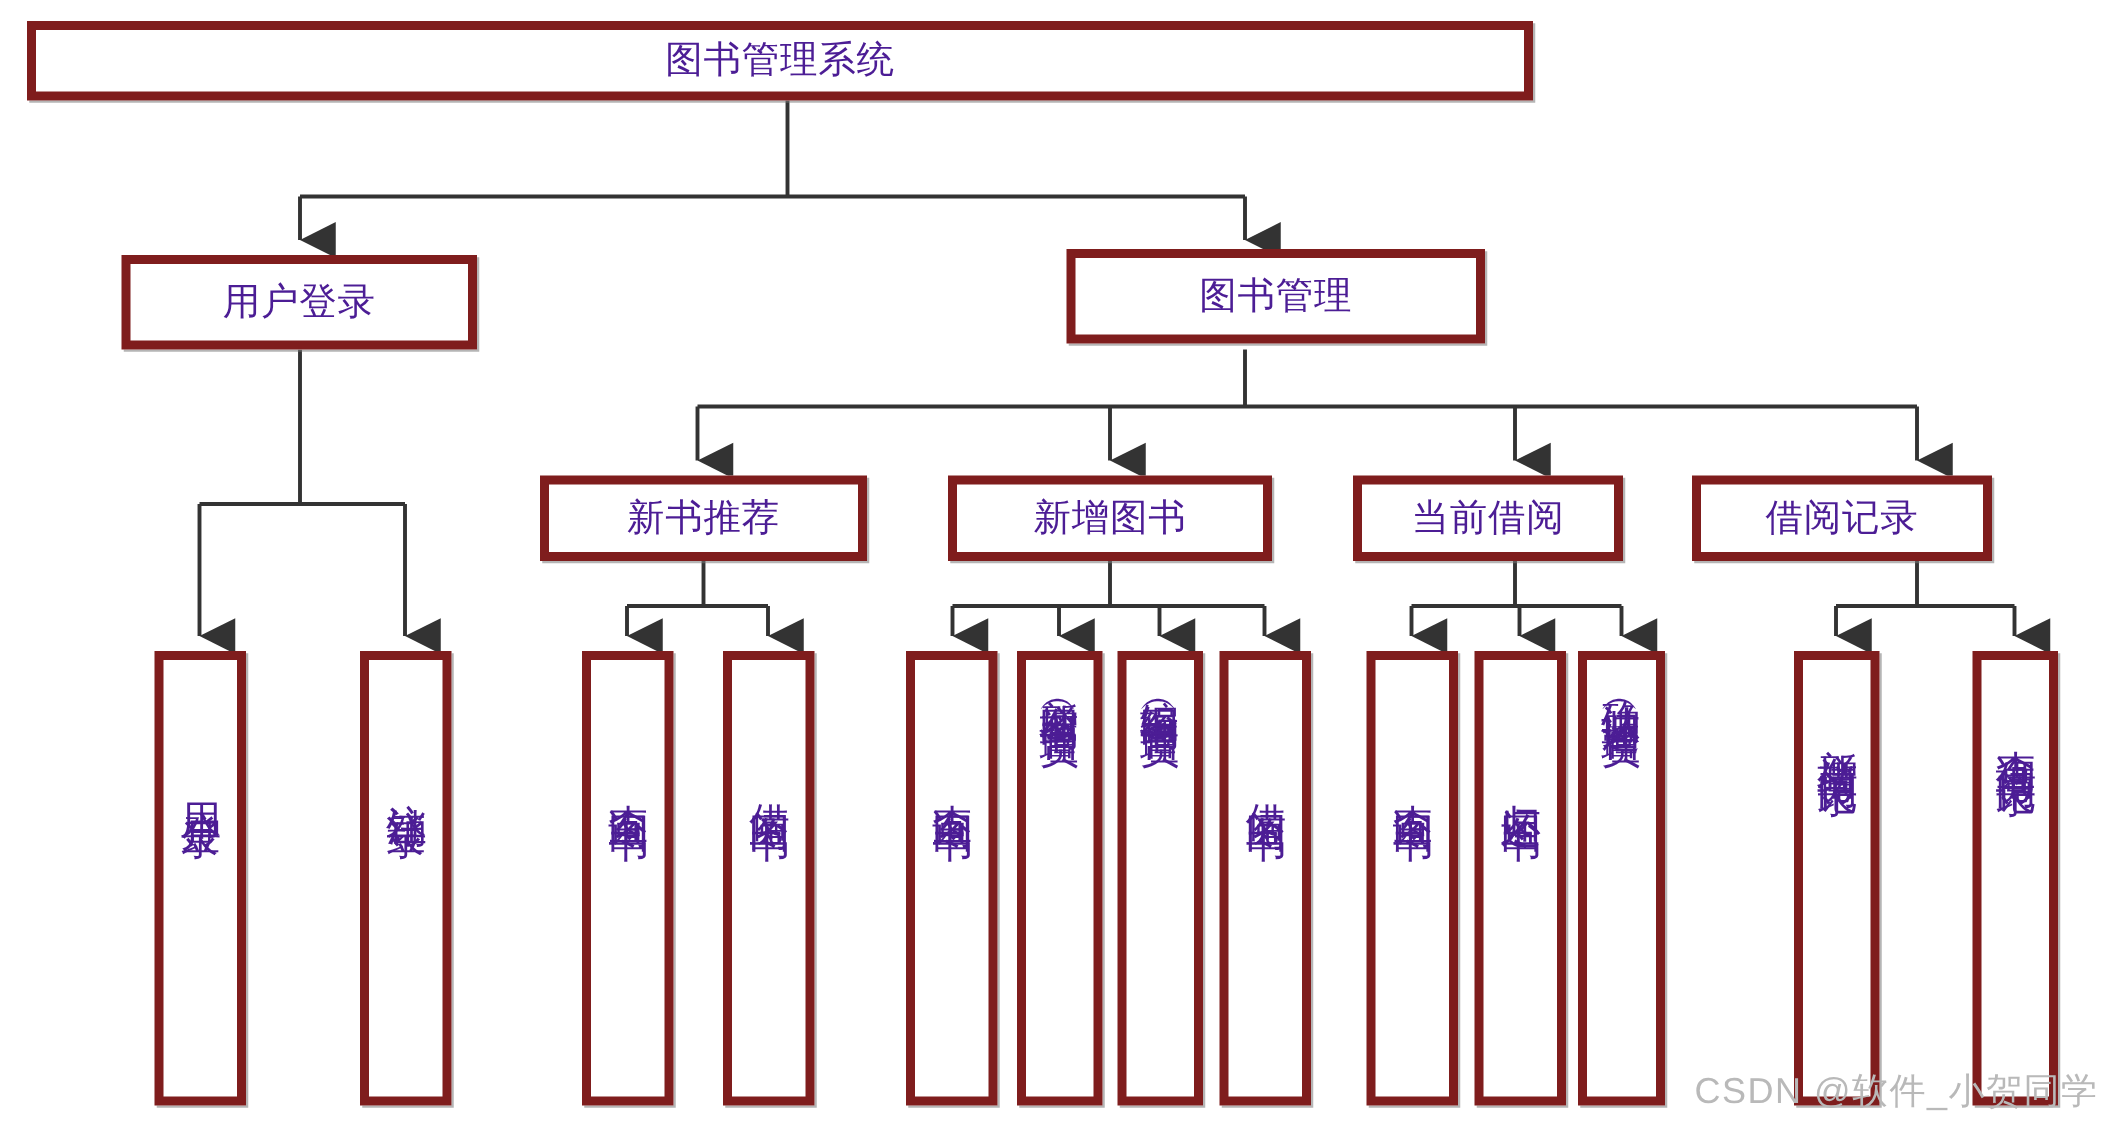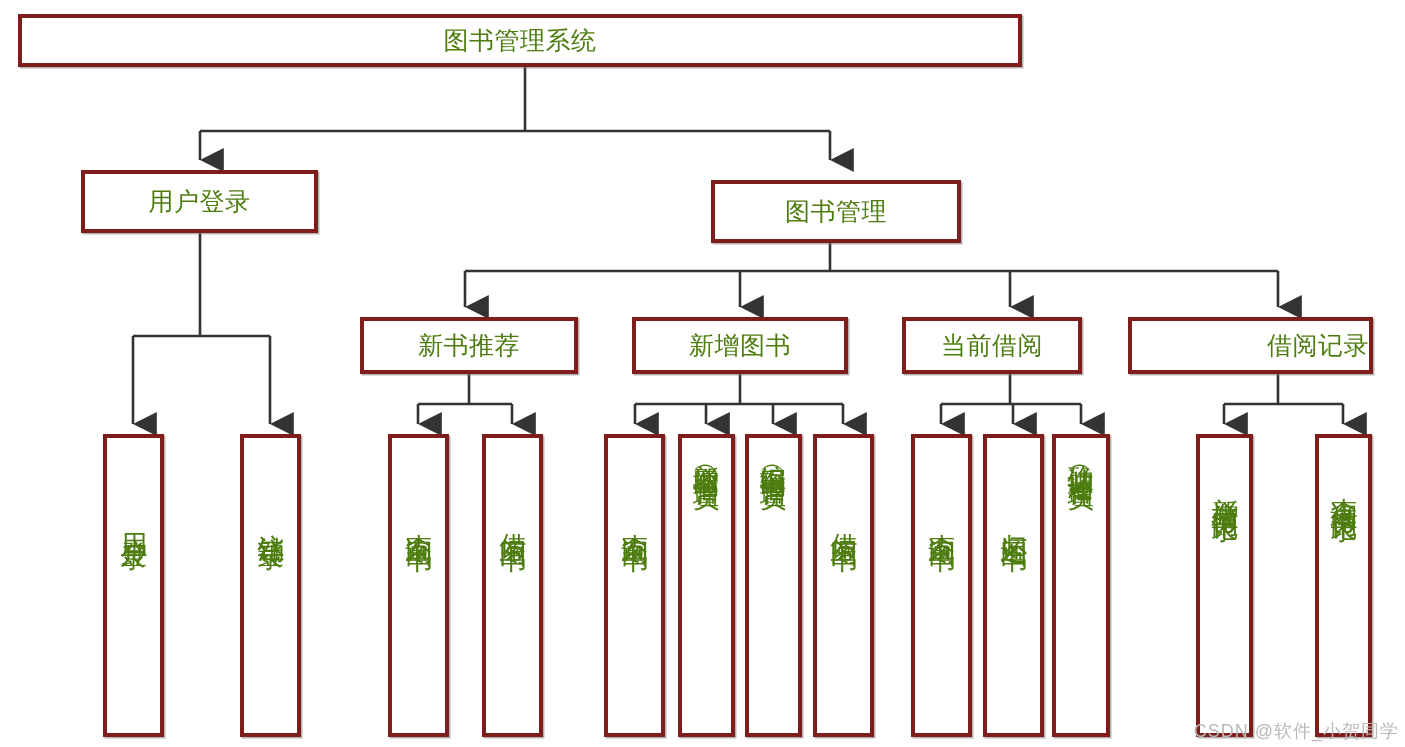--- a/index.html
+++ b/index.html
@@ -10,26 +10,26 @@
     overflow:hidden;
     position:relative;
   }
   #stage{position:absolute;left:0;top:0;width:1405px;height:747px;}
   svg#edges{position:absolute;left:0;top:0;width:1405px;height:747px;}
 
   .node{
     position:absolute;
     box-sizing:border-box;
     background:#ffffff;
-    border:4px solid #7f1d1d;
+    border:6px solid #7f1d1d;
     box-shadow:1.5px 1.5px 0 rgba(120,120,120,.55);
     display:flex;
     align-items:center;
     justify-content:center;
-    color:#4d7c0f;
+    color:#4c1d95;
   }
   .node .lbl{
     display:block;
     text-align:center;
     line-height:1.06;
     white-space:nowrap;
   }
   
   .h-node .lbl{font-size:25px;letter-spacing:.5px;}
   .root .lbl{font-size:25px;}
@@ -42,21 +42,21 @@
     font-size:27px;
     line-height:1;
     letter-spacing:4px;
     white-space:nowrap;
   }
   .v-node.tall .lbl{font-size:26px;letter-spacing:3px;}
 
   .watermark{
     position:absolute;
     right:6px;bottom:4px;
-    font-size:18px;
+    font-size:24px;
     color:#b9b9b9;
     letter-spacing:1px;
     white-space:nowrap;
     user-select:none;
   }
 </style>
 </head>
 <body>
 
 <div id="stage">
@@ -111,34 +111,34 @@
     </g>
   </svg>
 
   <div class="node h-node root" style="left:18px;top:14px;width:1004px;height:53px;">
     <span class="lbl">图书管理系统</span>
   </div>
 
   <div class="node h-node" style="left:81px;top:170px;width:237px;height:63px;">
     <span class="lbl">用户登录</span>
   </div>
-  <div class="node h-node" style="left:711px;top:180px;width:250px;height:63px;">
+  <div class="node h-node" style="left:711px;top:166px;width:279px;height:63px;">
     <span class="lbl">图书管理</span>
   </div>
 
   <div class="node h-node" style="left:360px;top:317px;width:218px;height:57px;">
     <span class="lbl">新书推荐</span>
   </div>
   <div class="node h-node" style="left:632px;top:317px;width:216px;height:57px;">
     <span class="lbl">新增图书</span>
   </div>
   <div class="node h-node" style="left:902px;top:317px;width:180px;height:57px;">
     <span class="lbl">当前借阅</span>
   </div>
-  <div class="node h-node" style="left:1128px;top:317px;width:245px;height:57px;justify-content:flex-end;">
+  <div class="node h-node" style="left:1128px;top:317px;width:200px;height:57px;">
     <span class="lbl">借阅记录</span>
   </div>
 
   <div class="node v-node" style="left:103px;top:434px;width:61px;height:303px;padding-top:74px;">
     <span class="lbl">用户登录</span>
   </div>
   <div class="node v-node" style="left:240px;top:434px;width:61px;height:303px;padding-top:74px;">
     <span class="lbl">注销登录</span>
   </div>
 

